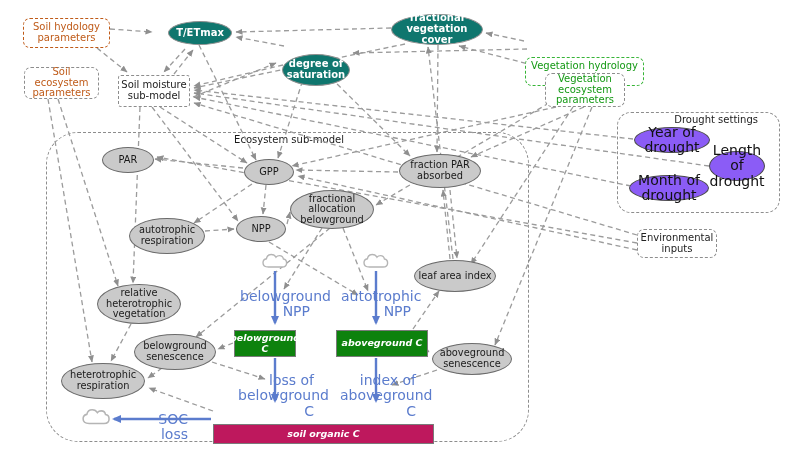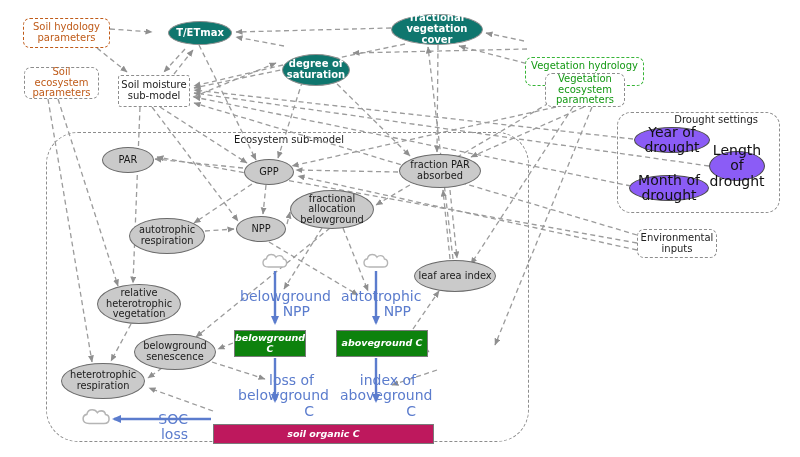--- a/index.html
+++ b/index.html
@@ -144,22 +144,23 @@
   <div class="node ell gray" style="left:102px;top:147px;width:52px;height:26px">PAR</div>
   <div class="node ell gray" style="left:244px;top:159px;width:50px;height:26px">GPP</div>
   <div class="node ell gray" style="left:399px;top:154px;width:82px;height:34px">fraction PAR absorbed</div>
   <div class="node ell gray" style="left:129px;top:218px;width:76px;height:36px">autotrophic respiration</div>
   <div class="node ell gray" style="left:236px;top:216px;width:50px;height:26px">NPP</div>
   <div class="node ell gray" style="left:290px;top:190px;width:84px;height:39px">fractional allocation belowground</div>
   <div class="node ell gray" style="left:414px;top:260px;width:82px;height:32px">leaf area index</div>
   <div class="node ell gray" style="left:97px;top:284px;width:84px;height:40px">relative heterotrophic vegetation</div>
   <div class="node ell gray" style="left:134px;top:334px;width:82px;height:36px">belowground senescence</div>
   <div class="node ell gray" style="left:61px;top:363px;width:84px;height:36px">heterotrophic respiration</div>
+  <div class="node ell gray" style="left:432px;top:343px;width:80px;height:32px">aboveground senescence</div>
 
-  <div class="node rectc greenfill" style="left:234px;top:330px;width:72px;height:27px">belowground C</div>
+  <div class="node rectc greenfill" style="left:234px;top:330px;width:62px;height:27px">belowground C</div>
   <div class="node rectc greenfill" style="left:336px;top:330px;width:92px;height:27px">aboveground C</div>
   <div class="node rectc brownfill" style="left:213px;top:408px;width:221px;height:20px">soil organic C</div>
 
   <div class="flabel" style="left:240px;top:289px;width:70px">belowground NPP</div>
   <div class="flabel" style="left:341px;top:289px;width:70px">autotrophic NPP</div>
   <div class="flabel" style="left:238px;top:373px;width:76px">loss of belowground C</div>
   <div class="flabel" style="left:340px;top:373px;width:76px">index of aboveground C</div>
   <div class="flabel" style="left:128px;top:412px;width:60px">SOC loss</div>
 
 </div>

